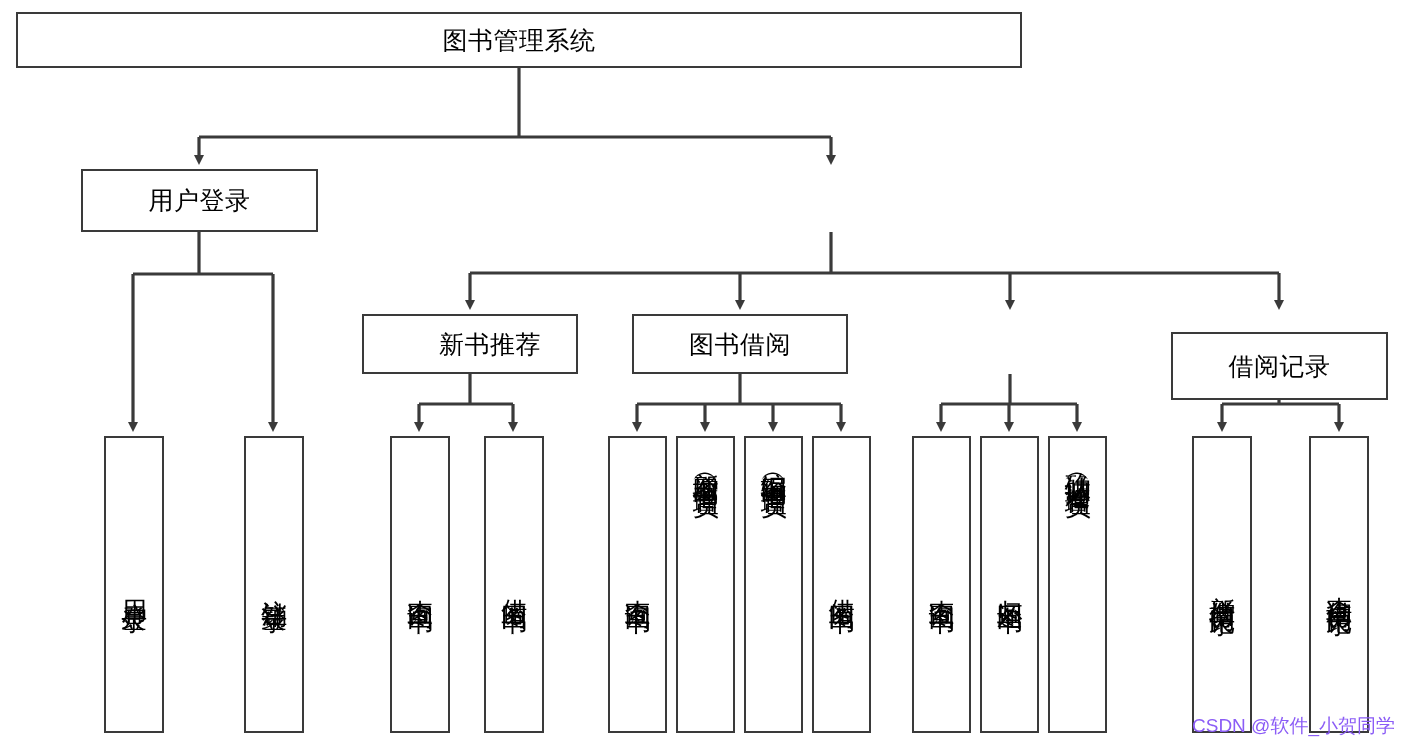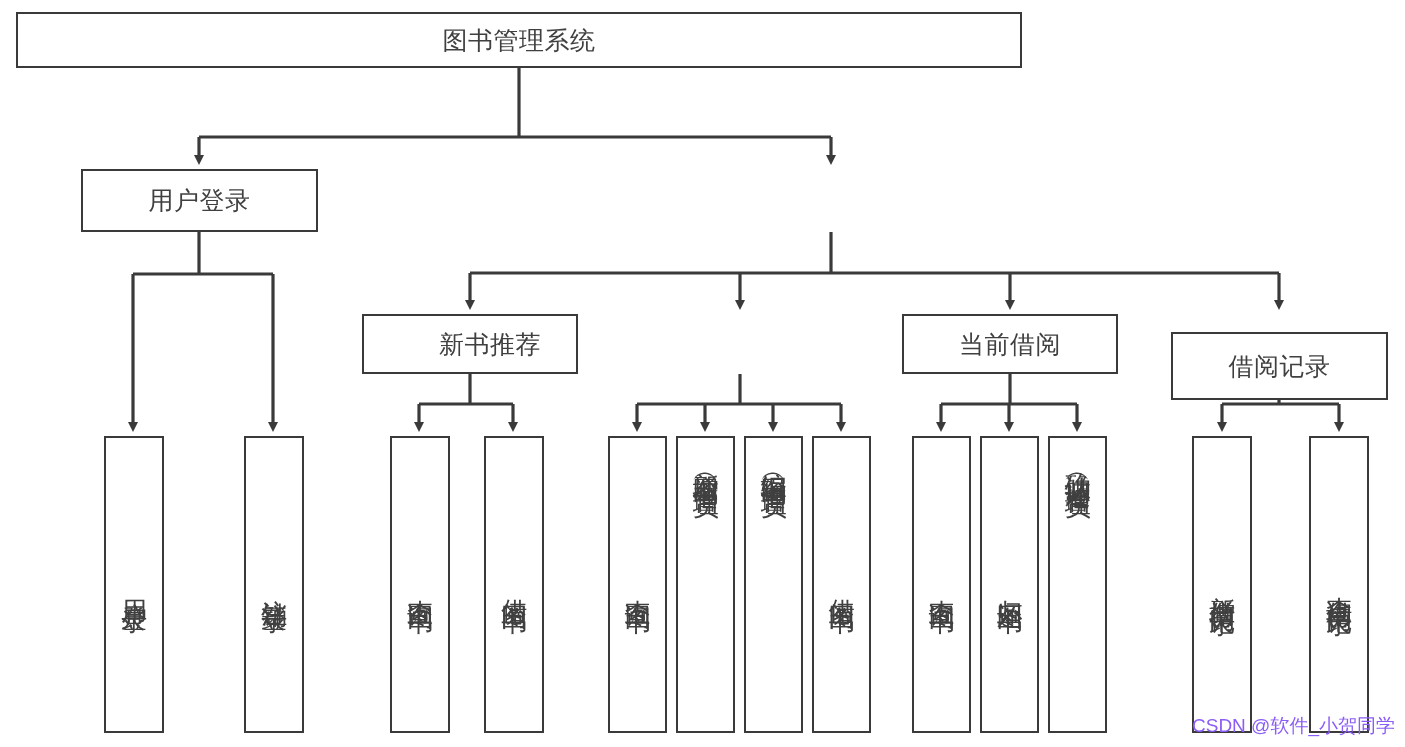--- a/index.html
+++ b/index.html
@@ -26,21 +26,21 @@
     pointer-events: none;
   }
   .node {
     position: absolute;
     box-sizing: border-box;
     border: 2.5px solid #3a3a3a;
     background: #ffffff;
     display: flex;
     align-items: center;
     justify-content: center;
-    color: #404040;
+    color: #000000;
     z-index: 2;
   }
   .node .lbl {
     display: block;
     line-height: 1.06;
     letter-spacing: 0.5px;
     white-space: nowrap;
   }
   .node.horiz .lbl {
     writing-mode: horizontal-tb;
@@ -133,22 +133,22 @@
     <span class="lbl">图书管理系统</span>
   </div>
 
   <div class="node horiz" style="left:81px; top:169px; width:237px; height:63px;">
     <span class="lbl">用户登录</span>
   </div>
 
   <div class="node horiz" style="left:362px; top:314px; width:216px; height:60px;padding-left:40px;">
     <span class="lbl">新书推荐</span>
   </div>
-  <div class="node horiz" style="left:902px; top:314px; width:216px; height:60px;">
-    <span class="lbl">当前借阅</span>
+  <div class="node horiz" style="left:632px; top:314px; width:216px; height:60px;">
+    <span class="lbl">图书借阅</span>
   </div>
   <div class="node horiz" style="left:1171px; top:332px; width:217px; height:68px;">
     <span class="lbl">借阅记录</span>
   </div>
 
   <div class="node vert mid" style="left:104px; top:436px; width:60px; height:297px;">
     <span class="lbl">用户登录</span>
   </div>
   <div class="node vert mid" style="left:244px; top:436px; width:60px; height:297px;">
     <span class="lbl">注销登录</span>

